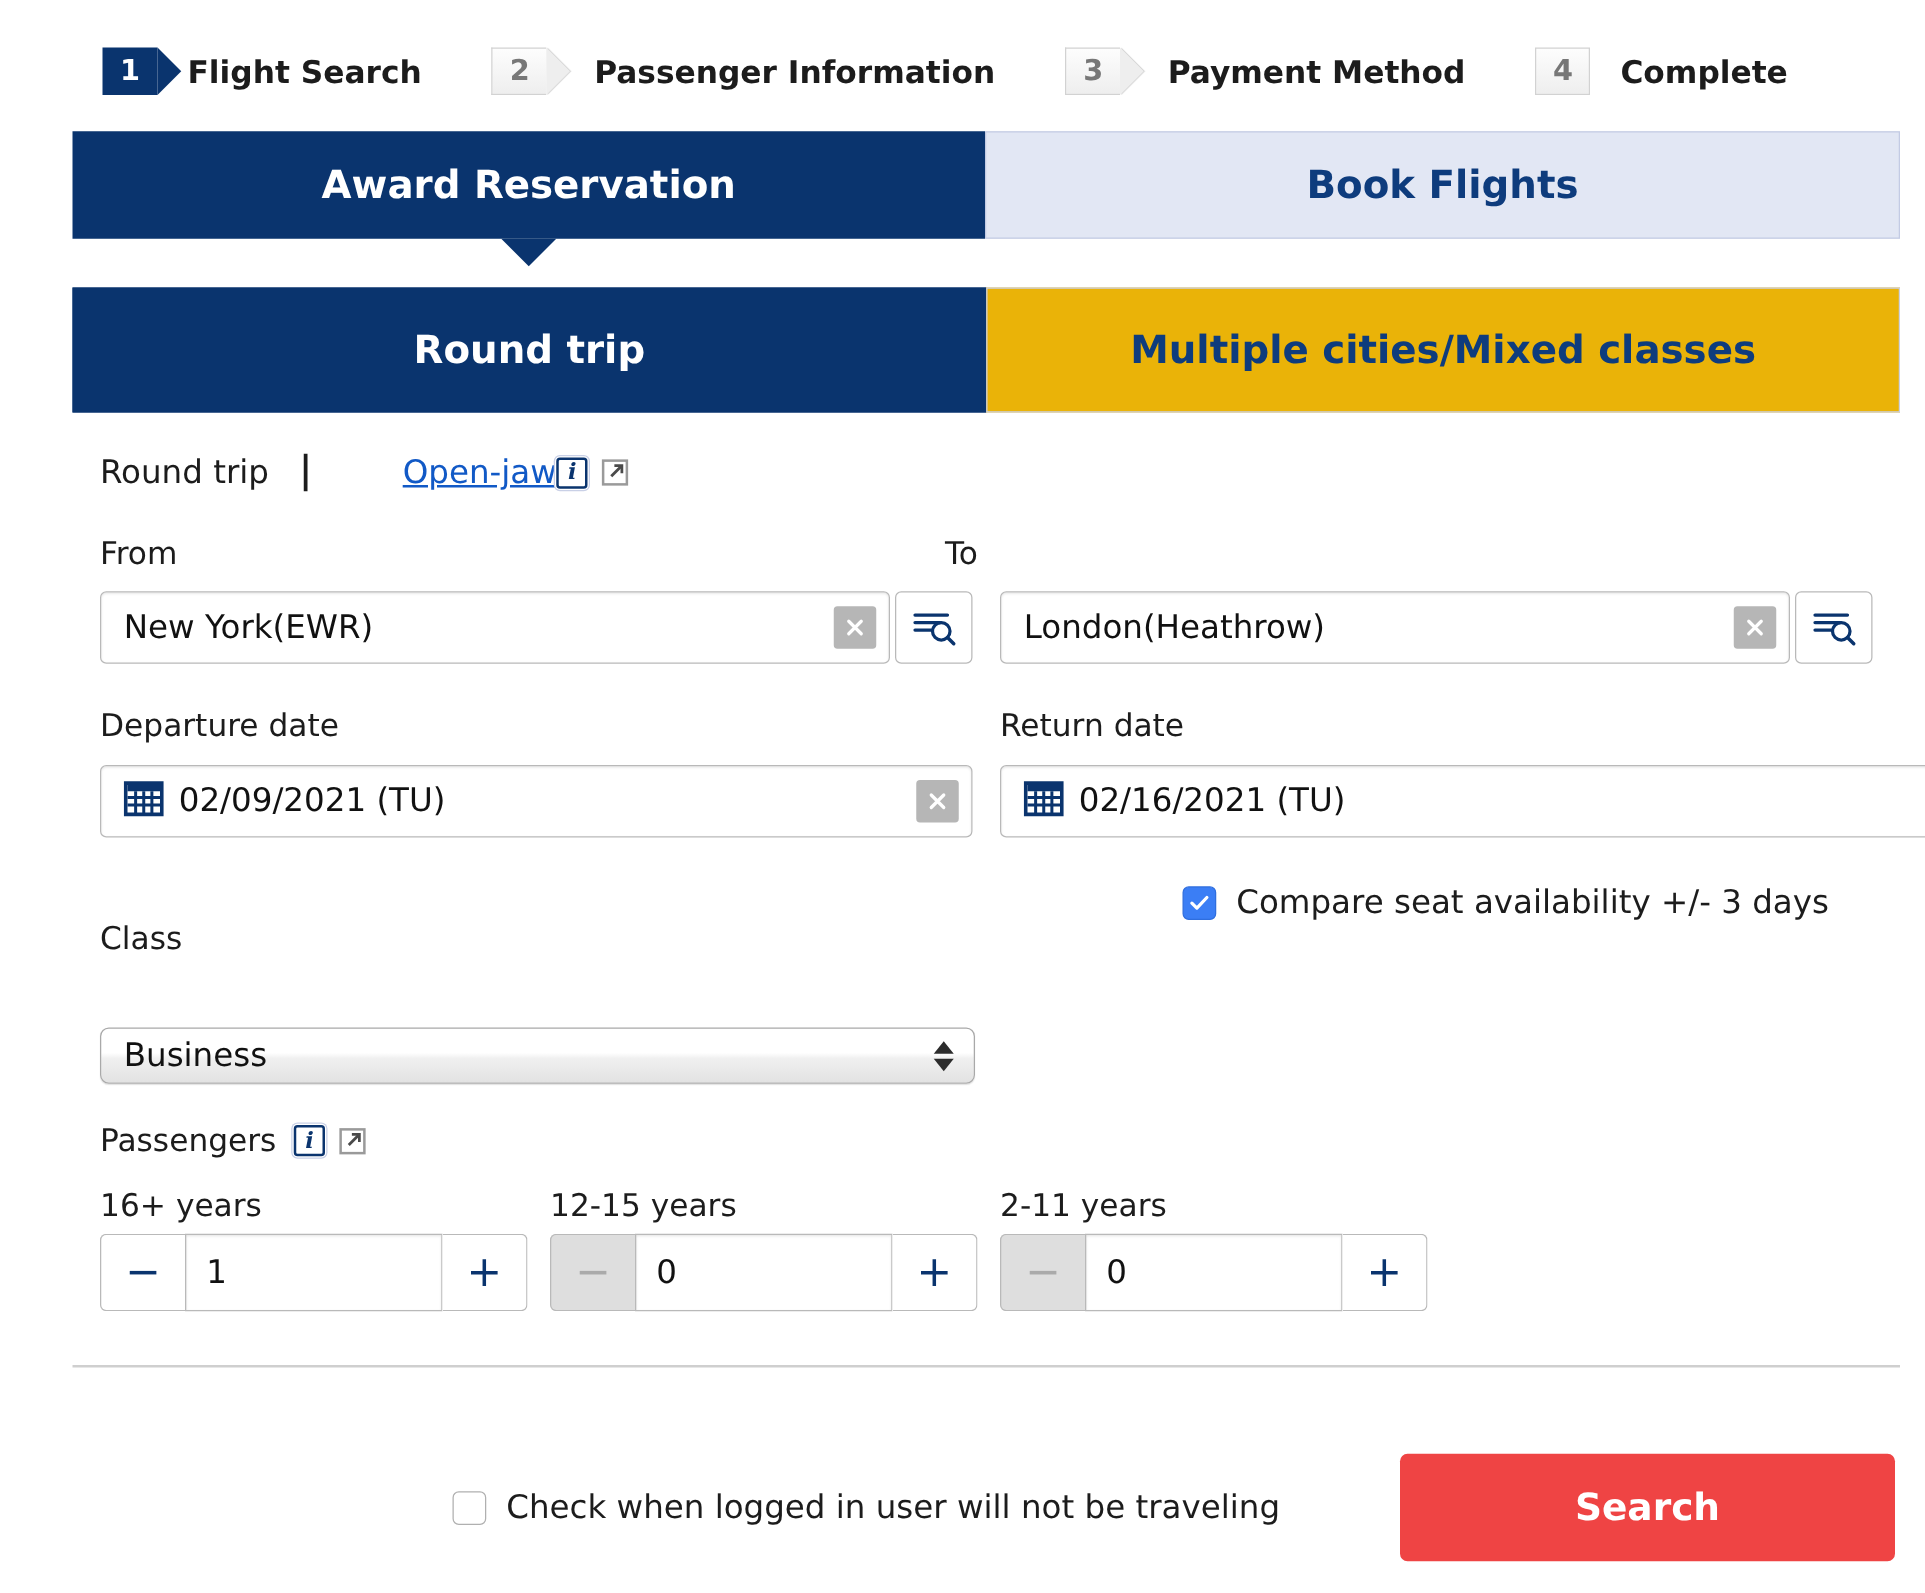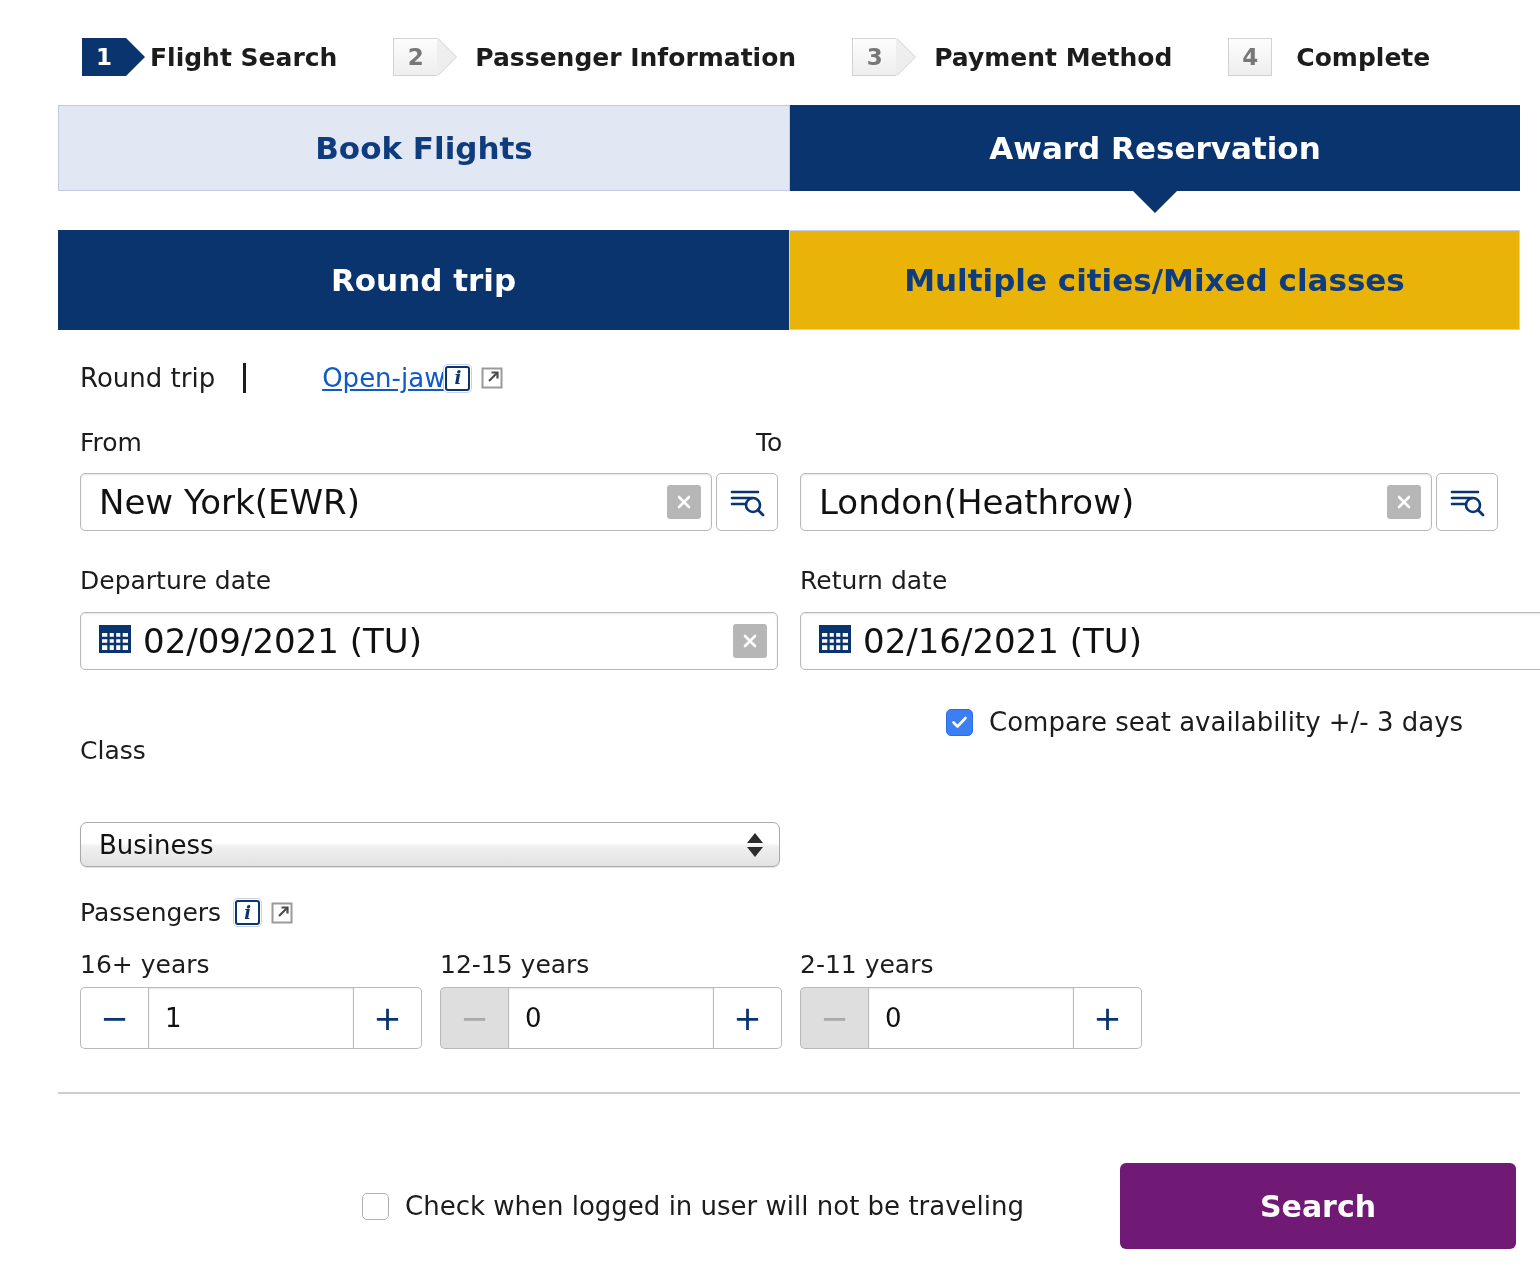--- a/index.html
+++ b/index.html
@@ -227,21 +227,21 @@
     box-sizing: border-box;
     background: #ffffff;
     border: 1px solid #b9b9b9;
     border-radius: 5px;
     box-shadow: inset 0 1px 2px rgba(0,0,0,0.10);
     display: flex;
     align-items: center;
   }
   .txtfield .val {
     flex: 1;
-    font-size: 34px;
+    font-size: 26px;
     color: #111111;
     padding-left: 18px;
     white-space: nowrap;
     overflow: hidden;
   }
   .clear-btn {
     width: 34px;
     height: 34px;
     margin-right: 10px;
     background: #b6b6b6;
@@ -415,21 +415,21 @@
     width: 1462px;
     height: 2px;
     background: #cfcfcf;
   }
   .search-btn {
     position: absolute;
     left: 1120px;
     top: 1163px;
     width: 396px;
     height: 86px;
-    background: #701a75;
+    background: #ef4444;
     border-radius: 6px;
     display: flex;
     align-items: center;
     justify-content: center;
     font-size: 30px;
     font-weight: bold;
     color: #ffffff;
     cursor: pointer;
     border: none;
     font-family: inherit;
@@ -453,25 +453,25 @@
       <div class="step-badge inactive arrow">3</div>
       <div class="step-label">Payment Method</div>
     </div>
     <div class="step">
       <div class="step-badge inactive plain">4</div>
       <div class="step-label">Complete</div>
     </div>
   </div>
 
   <div class="maintabs">
-    <div class="maintab inactive">Book Flights</div>
     <div class="maintab active">
       <span>Award Reservation</span>
       <span class="maintab-pointer"></span>
     </div>
+    <div class="maintab inactive">Book Flights</div>
   </div>
 
   <div class="subtabs">
     <div class="subtab active">Round trip</div>
     <div class="subtab inactive">Multiple cities/Mixed classes</div>
   </div>
 
   <div class="triptype">
     <span class="triptype-current">Round trip</span>
     <span class="triptype-sep"></span>

